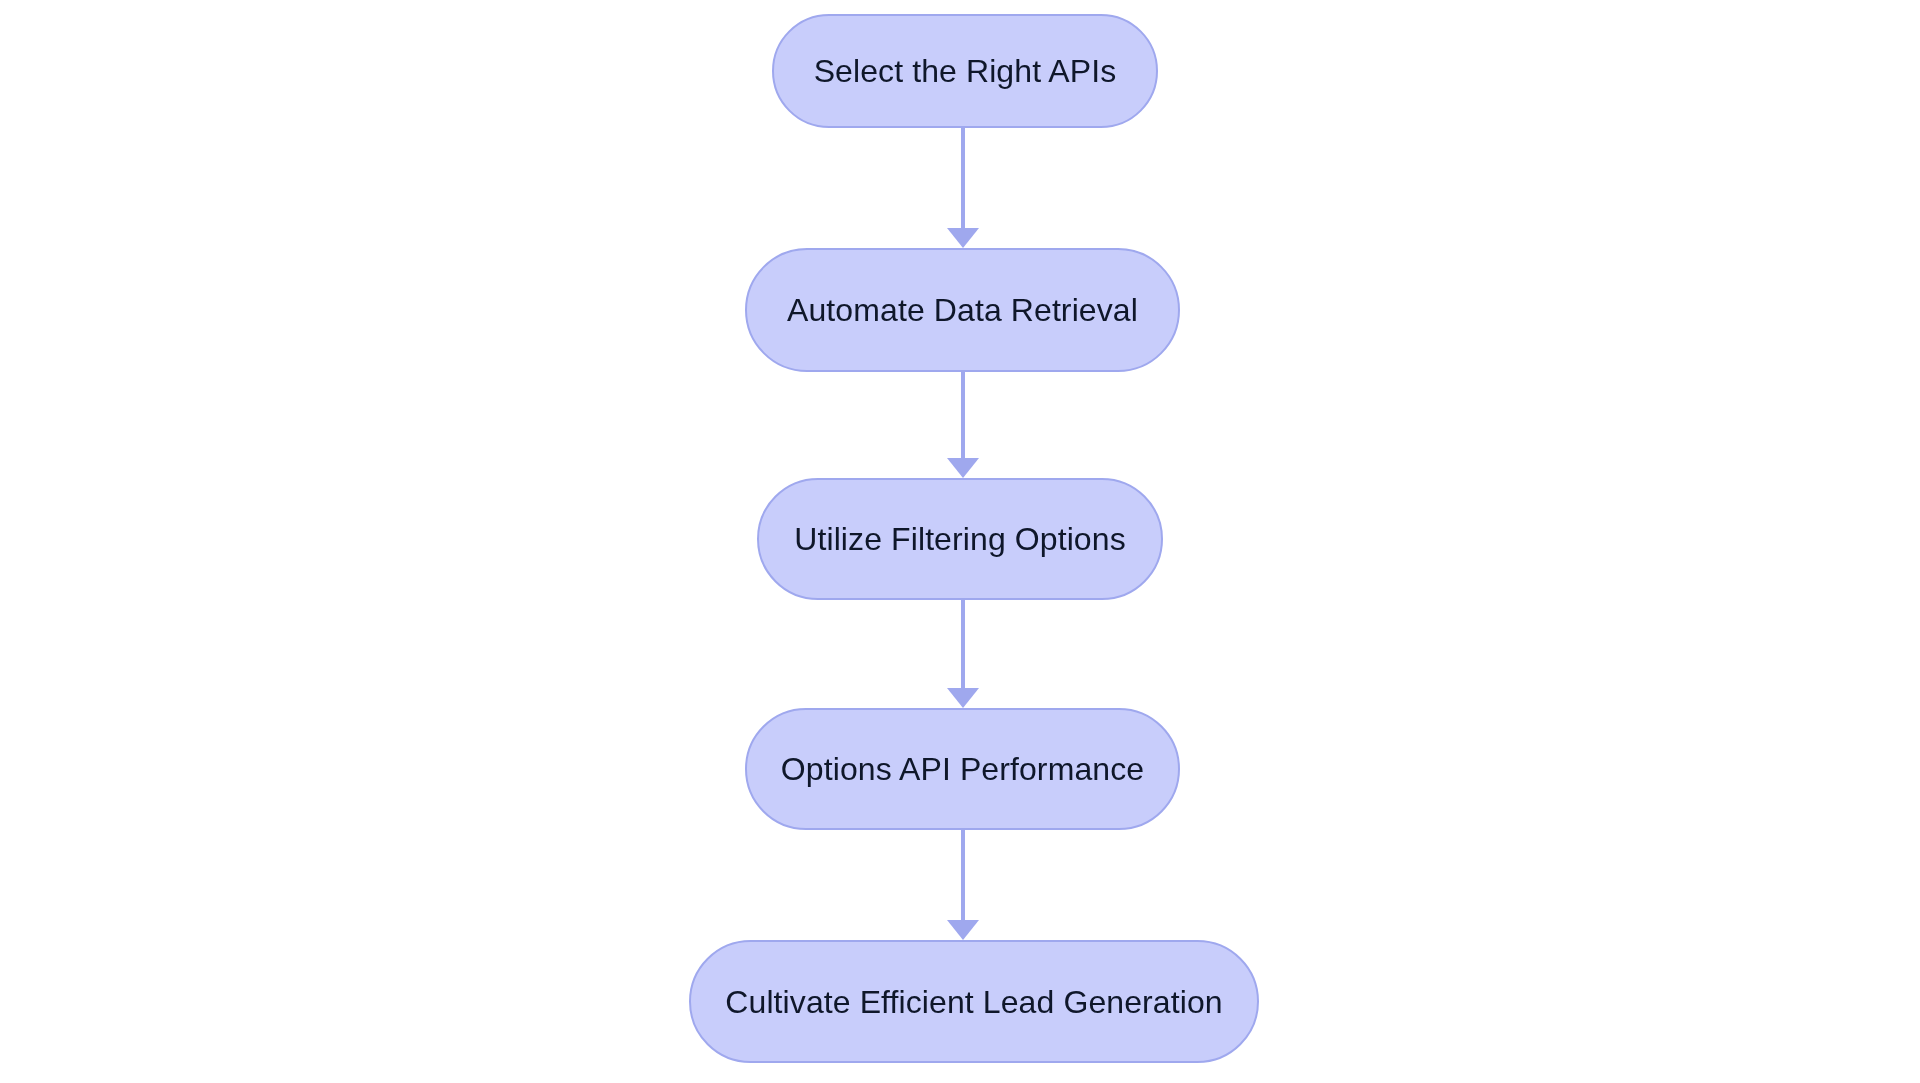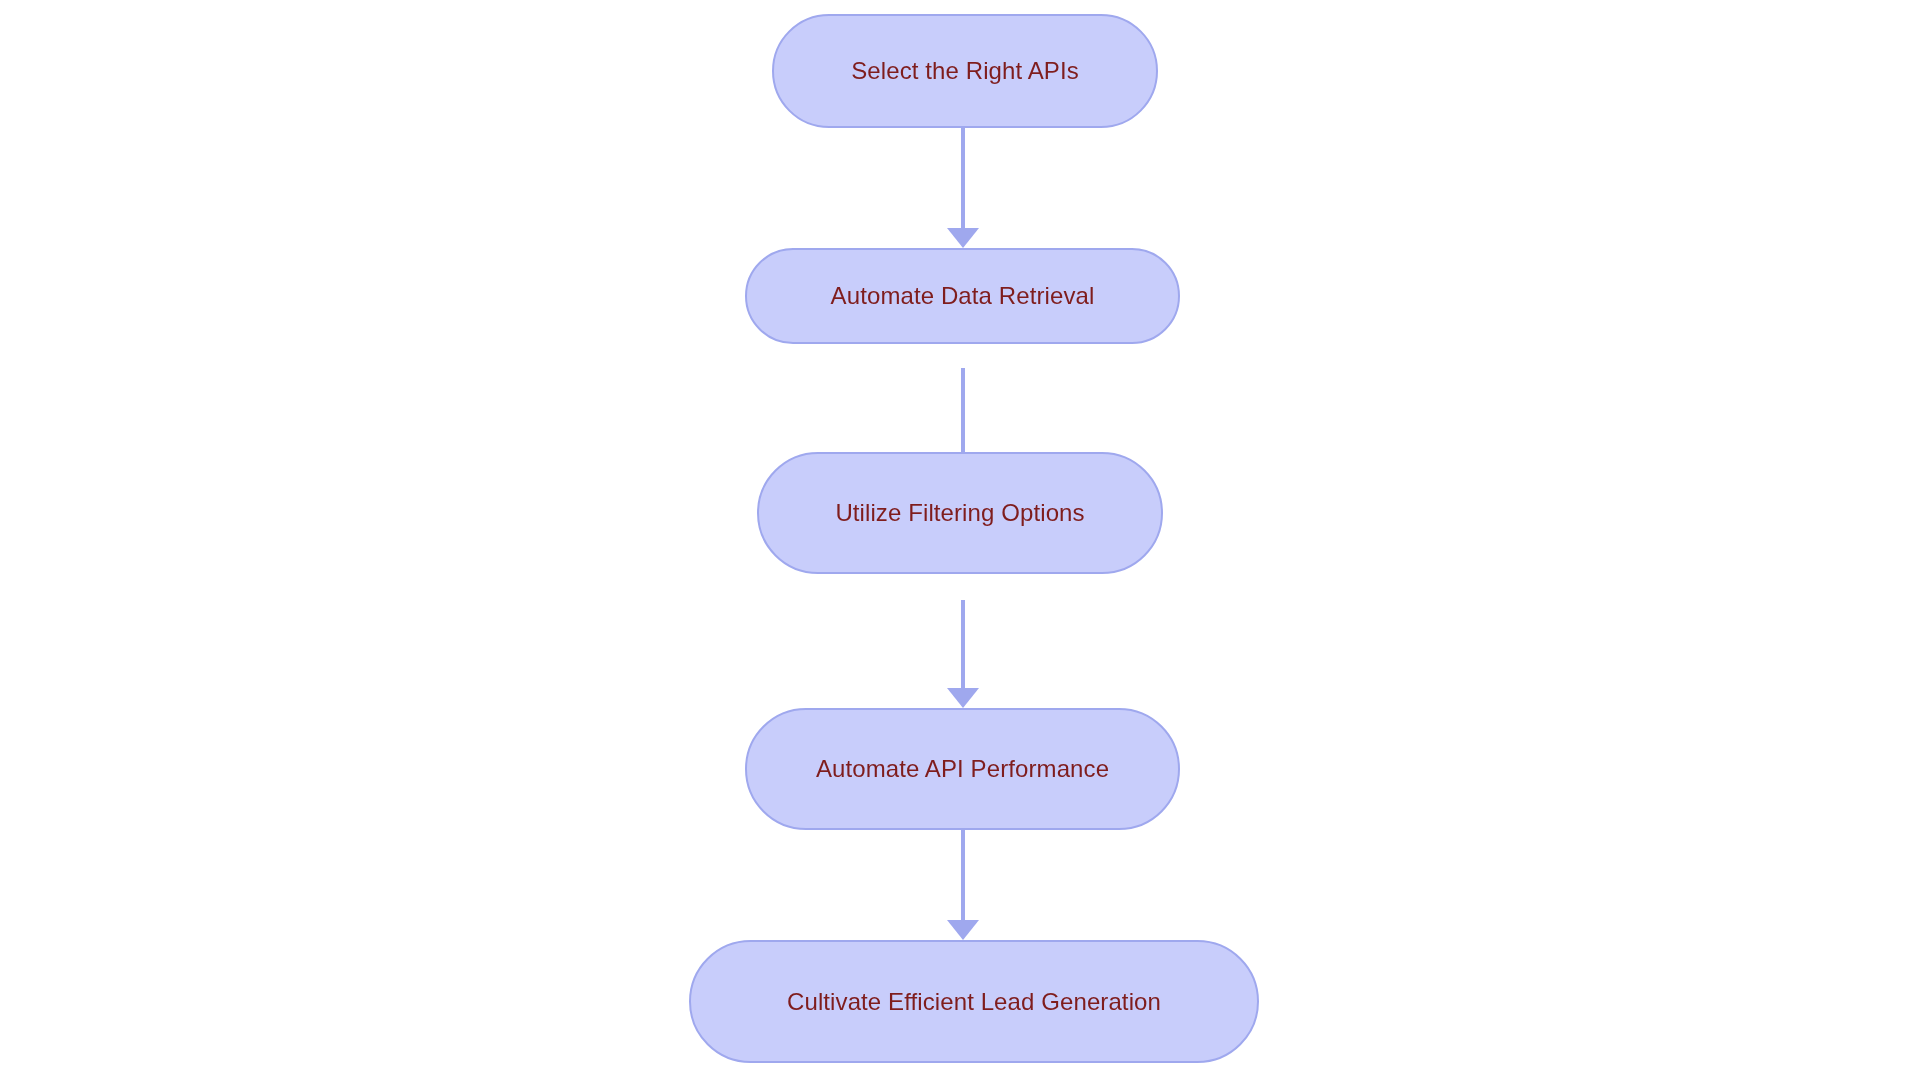--- a/index.html
+++ b/index.html
@@ -36,30 +36,30 @@
     font-size: 28px;
     font-weight: 400;
     letter-spacing: 0.1px;
     line-height: 1;
     white-space: nowrap;
     text-align: center;
     -webkit-font-smoothing: antialiased;
   }
 
   .flow-node .node-label {
-    color: #7f1d1d;
-    font-size: 24px;
+    color: #0f172a;
+    font-size: 32px;
     line-height: 1;
     pointer-events: none;
   }
 
   
   #node-0 { left: 772px; top: 14px;  width: 386px; height: 114px; }
-  #node-1 { left: 745px; top: 248px; width: 435px; height: 96px; }
-  #node-2 { left: 757px; top: 452px; width: 406px; height: 122px; }
+  #node-1 { left: 745px; top: 248px; width: 435px; height: 124px; }
+  #node-2 { left: 757px; top: 478px; width: 406px; height: 122px; }
   #node-3 { left: 745px; top: 708px; width: 435px; height: 122px; }
   #node-4 { left: 689px; top: 940px; width: 570px; height: 123px; }
 
   
   .flow-edge {
     position: absolute;
     left: 0;
     top: 0;
     width: 1920px;
     height: 1083px;
@@ -110,20 +110,20 @@
 
   <div class="flow-node" id="node-1">
     <span class="node-label">Automate Data Retrieval</span>
   </div>
 
   <div class="flow-node" id="node-2">
     <span class="node-label">Utilize Filtering Options</span>
   </div>
 
   <div class="flow-node" id="node-3">
-    <span class="node-label">Automate API Performance</span>
+    <span class="node-label">Options API Performance</span>
   </div>
 
   <div class="flow-node" id="node-4">
     <span class="node-label">Cultivate Efficient Lead Generation</span>
   </div>
 
 </div>
 
 </body></html>

